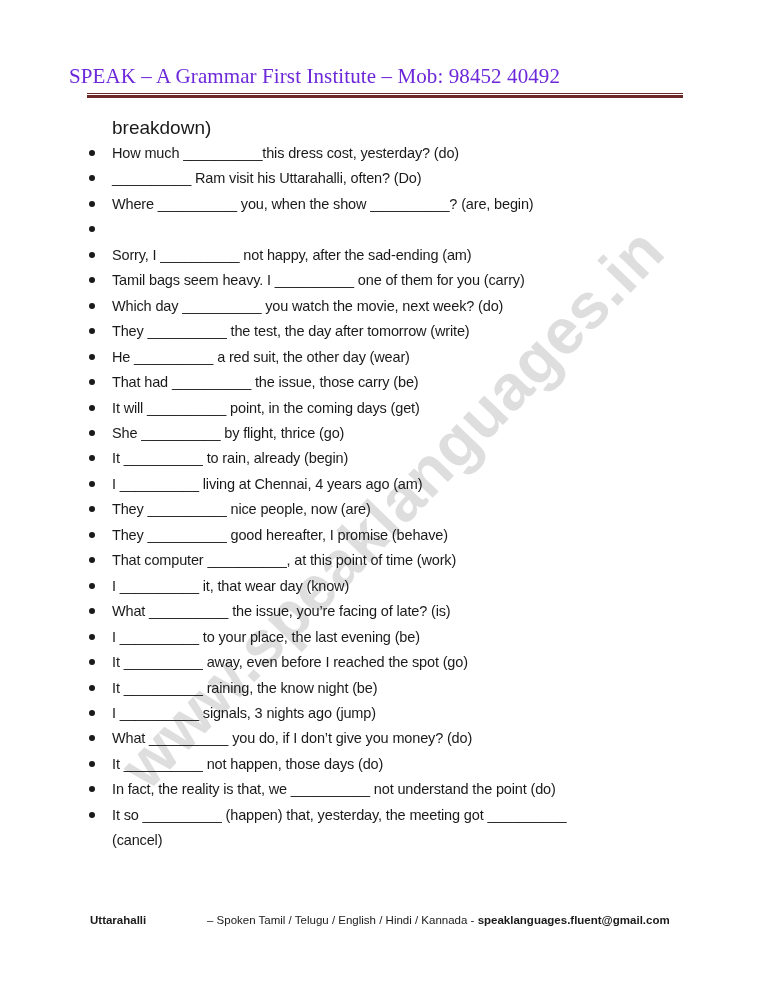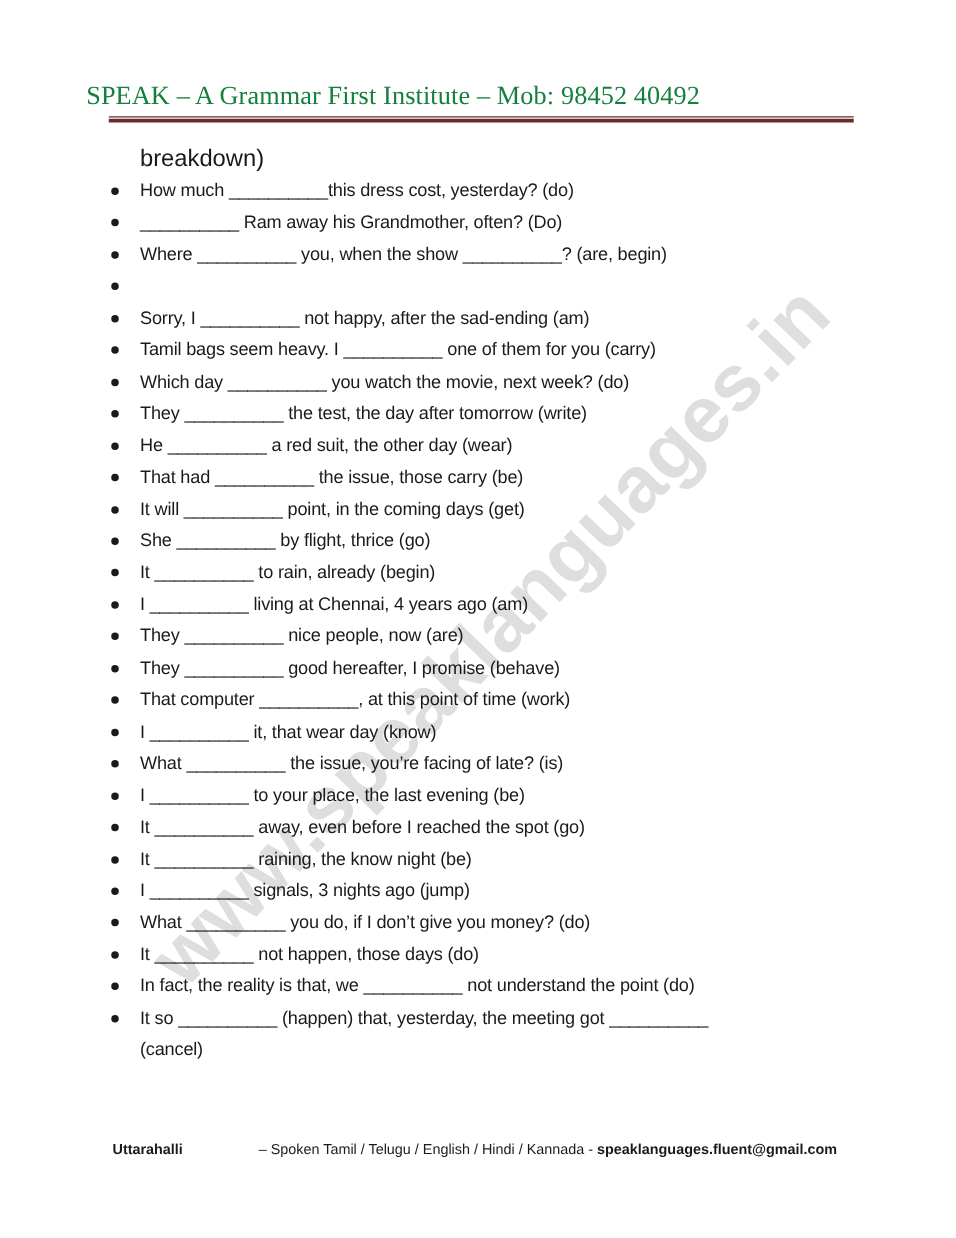--- a/index.html
+++ b/index.html
@@ -16,21 +16,21 @@
       color: #1a1a1a;
     }
     .page-header {
       position: absolute;
       left: 0;
       top: 64px;
       width: 629px;
       text-align: center;
       font-family: "Liberation Serif", "DejaVu Serif", serif;
       font-size: 21px;
-      color: #15803d;
+      color: #6d28d9;
       letter-spacing: 0.1px;
     }
     .header-rule-thin {
       position: absolute;
       left: 87px;
       top: 93px;
       width: 596px;
       height: 1px;
       background: #6b2a2a;
     }
@@ -145,21 +145,21 @@
 <div class="content">
   <div class="continuation">breakdown)</div>
 
   <ul class="bullet-list">
     <li class="bullet-item">
       <span class="bullet-dot"></span>
       <span class="bullet-text">How much __________this dress cost, yesterday? (do)</span>
     </li>
     <li class="bullet-item">
       <span class="bullet-dot"></span>
-      <span class="bullet-text">__________ Ram away his Grandmother, often? (Do)</span>
+      <span class="bullet-text">__________ Ram visit his Uttarahalli, often? (Do)</span>
     </li>
     <li class="bullet-item">
       <span class="bullet-dot"></span>
       <span class="bullet-text">Where __________ you, when the show __________? (are, begin)</span>
     </li>
     <li class="bullet-item">
       <span class="bullet-dot"></span>
     </li>
     <li class="bullet-item">
       <span class="bullet-dot"></span>

